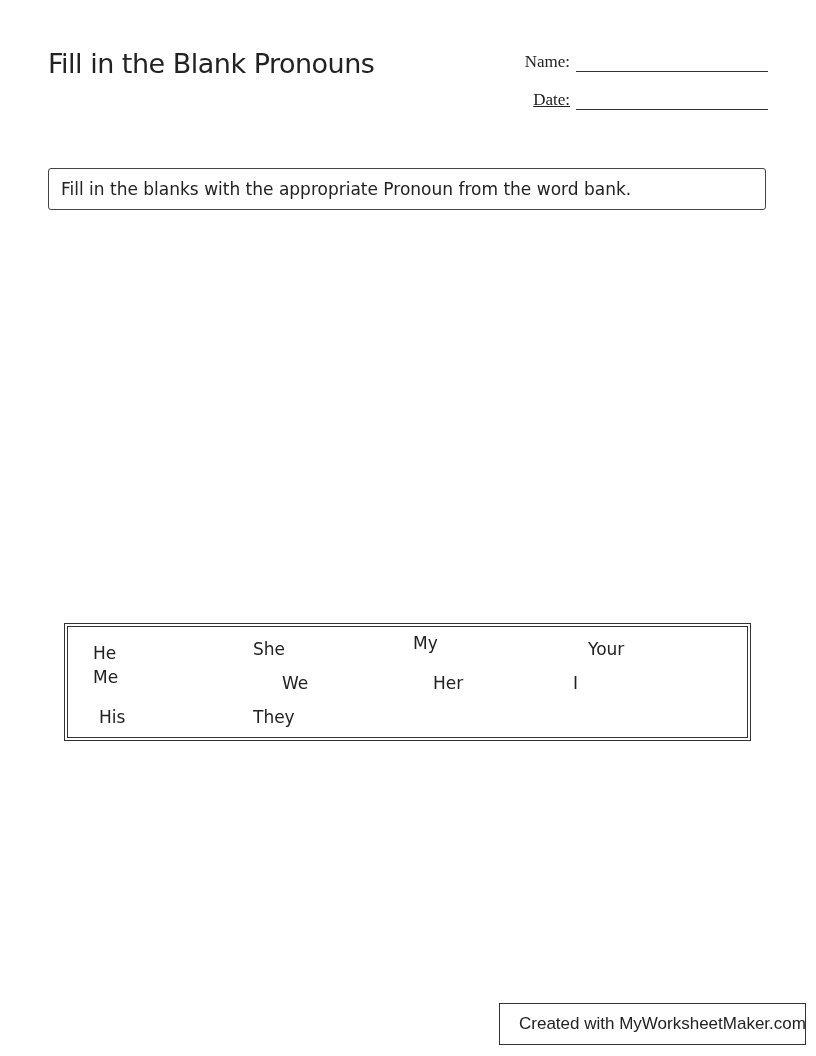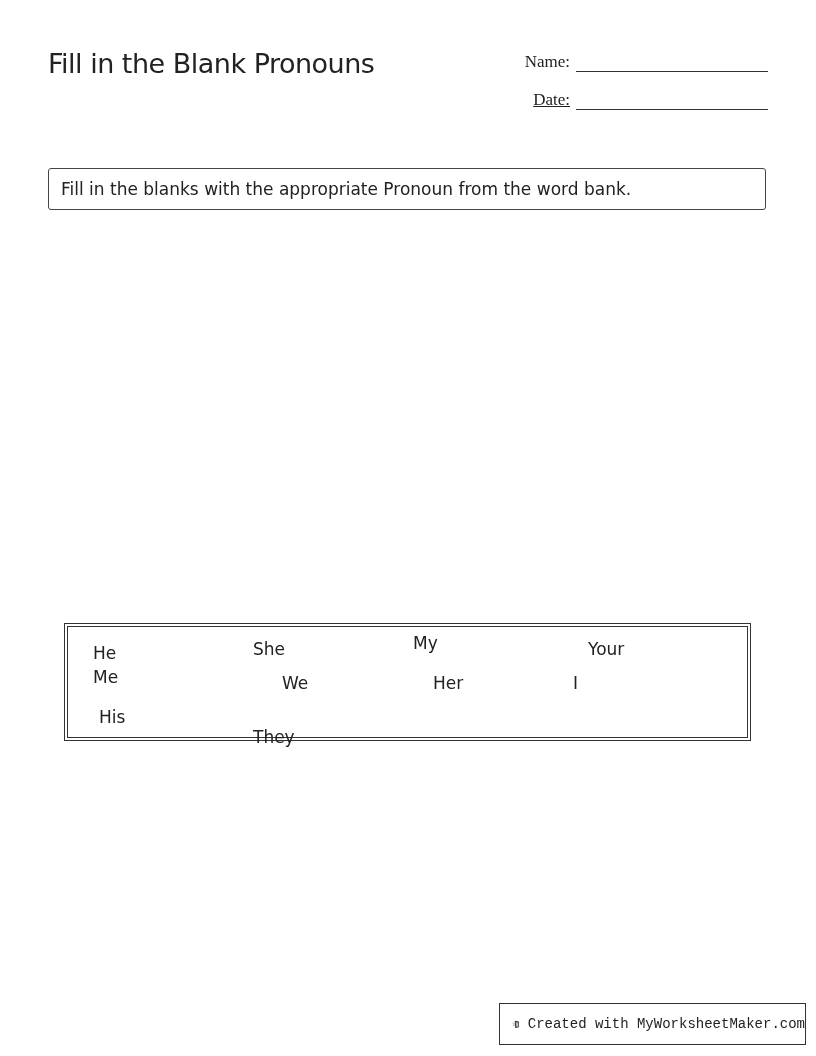--- a/index.html
+++ b/index.html
@@ -30,21 +30,21 @@
   .word {
     position: absolute; font-family: "DejaVu Sans", sans-serif; font-size: 17px;
     color: #222; white-space: nowrap;
   }
   .footer {
     position: absolute; left: 499px; top: 1003px; width: 307px; height: 42px;
     box-sizing: border-box; border: 1.3px solid #333; display: flex;
     align-items: center; padding-left: 12px;
   }
   .footer-icon { width: 22px; height: 22px; margin-right: 7px; }
-  .footer-text { font-family: Liberation Mono, monospace; font-size: 14px; color: #222; white-space: nowrap; }
+  .footer-text { font-family: Liberation Sans, sans-serif; font-size: 17px; color: #222; white-space: nowrap; }
 </style>
 </head>
 <body>
 
 <div>
 
   <div class="title">Fill in the Blank Pronouns</div>
 
   <div class="field-row row-name">
     <span class="field-label">Name:</span>
@@ -64,21 +64,21 @@
     <span class="word" style="left:185px; top:12px;">She</span>
     <span class="word" style="left:345px; top:6px;">My</span>
     <span class="word" style="left:505px; top:12px;margin-left:15px;">Your</span>
 
     <span class="word" style="left:25px; top:40px;">Me</span>
     <span class="word" style="left:185px; top:46px;margin-left:29px;">We</span>
     <span class="word" style="left:345px; top:46px;margin-left:20px;">Her</span>
     <span class="word" style="left:505px; top:46px;">I</span>
 
     <span class="word" style="left:31px; top:80px;">His</span>
-    <span class="word" style="left:185px; top:80px;margin-top:20px;">They</span>
+    <span class="word" style="left:185px; top:80px;">They</span>
   </div>
 
   <div class="footer">
     <svg class="footer-icon" viewBox="0 0 22 22">
       <line x1="1" y1="9" x2="7" y2="9" stroke="#555" stroke-width="1"></line>
       <line x1="3" y1="12" x2="7" y2="12" stroke="#555" stroke-width="1"></line>
       <line x1="2" y1="15" x2="7" y2="15" stroke="#555" stroke-width="1"></line>
       <line x1="4" y1="6" x2="7" y2="6" stroke="#555" stroke-width="1"></line>
       <path d="M8 3 L17 5 L17 19 L8 21 Z" fill="#222"></path>
       <path d="M11 6 L15 8 L15 17 L11 18 Z" fill="#fff"></path>

